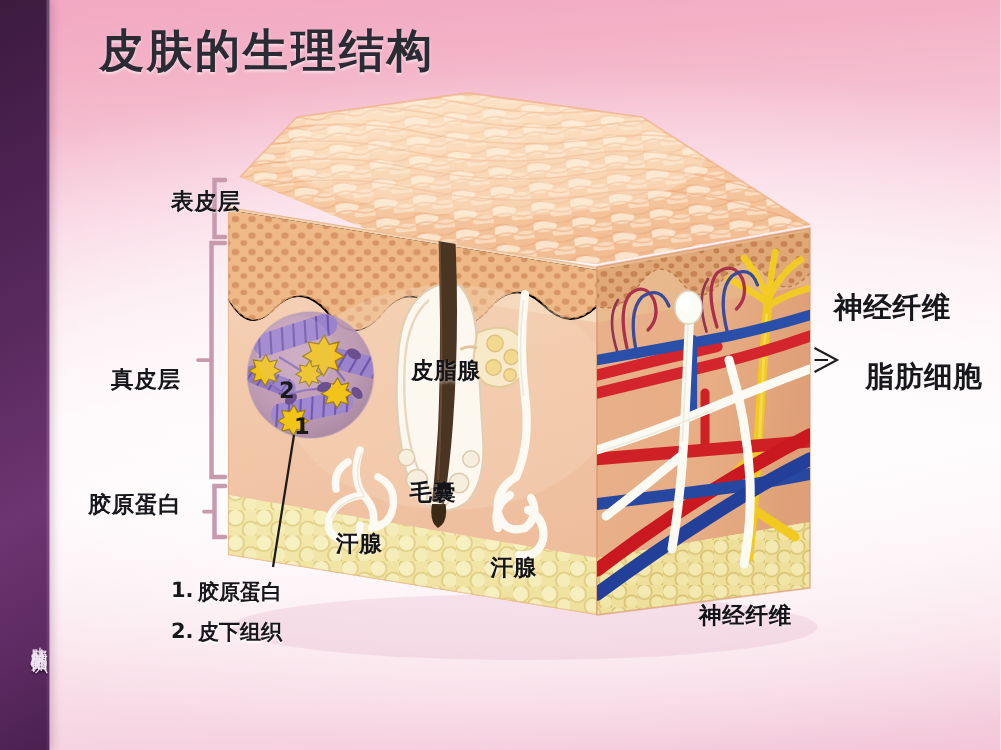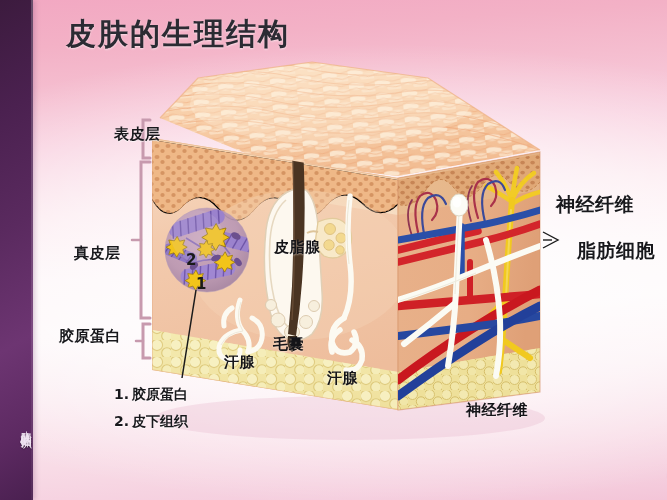--- a/index.html
+++ b/index.html
@@ -500,21 +500,21 @@
     <div id="sidebar-label">皮肤的基础知识</div>
   </div>
 
   <div id="title">皮肤的生理结构</div>
 
   <div class="lbl lbl-left" style="left:74px;top:125px;margin-left:40px;">表皮层</div>
   <div class="lbl lbl-left" style="left:74px;top:244px;">真皮层</div>
   <div class="lbl lbl-left" style="left:59px;top:327px;">胶原蛋白</div>
 
   <div class="lbl lbl-mid" style="left:274px;top:238px;">皮脂腺</div>
-  <div class="lbl lbl-mid" style="left:273px;top:319px;margin-top:16px;">毛囊</div>
+  <div class="lbl lbl-mid" style="left:273px;top:319px;">毛囊</div>
   <div class="lbl lbl-mid" style="left:224px;top:353px;">汗腺</div>
   <div class="lbl lbl-mid" style="left:327px;top:369px;">汗腺</div>
   <div class="lbl lbl-mid" style="left:466px;top:401px;">神经纤维</div>
 
   <div class="lbl lbl-right" style="left:556px;top:192px;">神经纤维</div>
   <div class="lbl lbl-right" style="left:577px;top:238px;">脂肪细胞</div>
 
   <div class="lbl" style="left:186px;top:251px;font-size:15px;color:#1a1a1a;">2</div>
   <div class="lbl" style="left:196px;top:275px;font-size:15px;color:#1a1a1a;">1</div>
 

